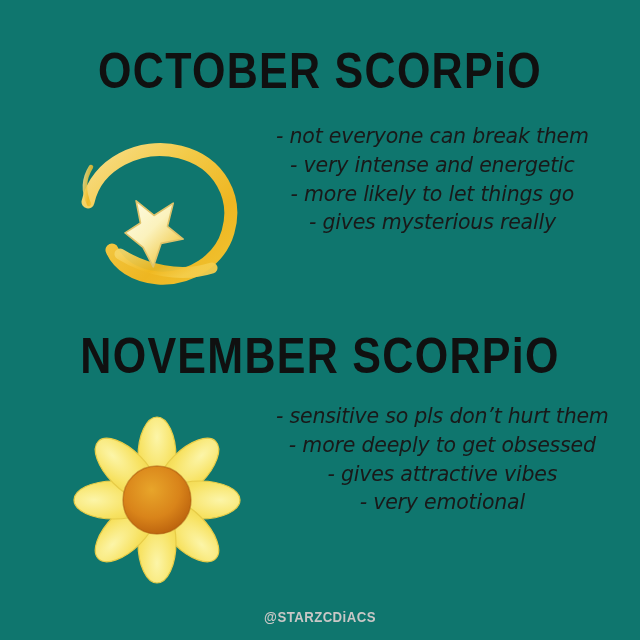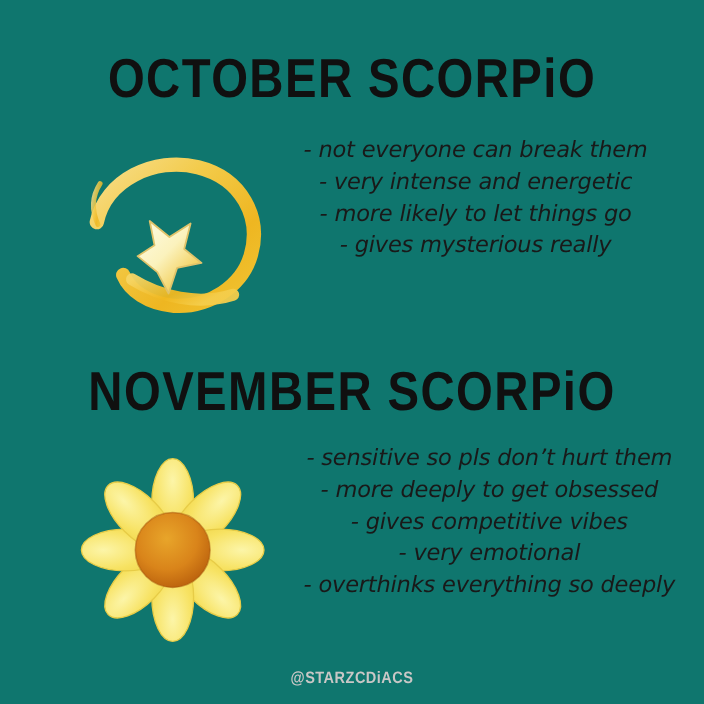--- a/index.html
+++ b/index.html
@@ -185,20 +185,19 @@
         </g>
         <circle r="34" fill="url(#centerGrad)"></circle>
         <circle r="34" fill="none" stroke="#a8540a" stroke-width="1.4" opacity="0.5"></circle>
       </g>
     </svg>
   </div>
 
   <ul class="trait-list trait-list-november">
     <li class="trait-item">- sensitive so pls don’t hurt them</li>
     <li class="trait-item">- more deeply to get obsessed</li>
-    <li class="trait-item">- gives competitive vibes</li>
+    <li class="trait-item">- gives attractive vibes</li>
     <li class="trait-item">- very emotional</li>
-    <li class="trait-item">- overthinks everything so deeply</li>
   </ul>
 
   <div class="watermark">@STARZCDiACS</div>
 
 </div>
 
 </body></html>

